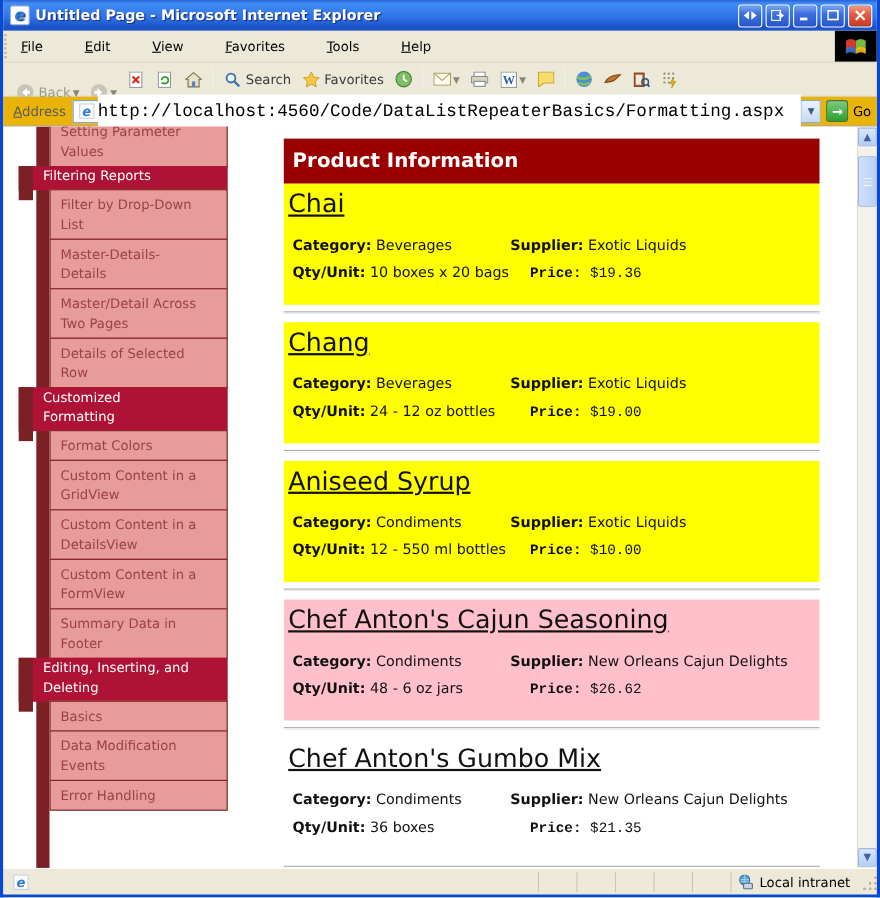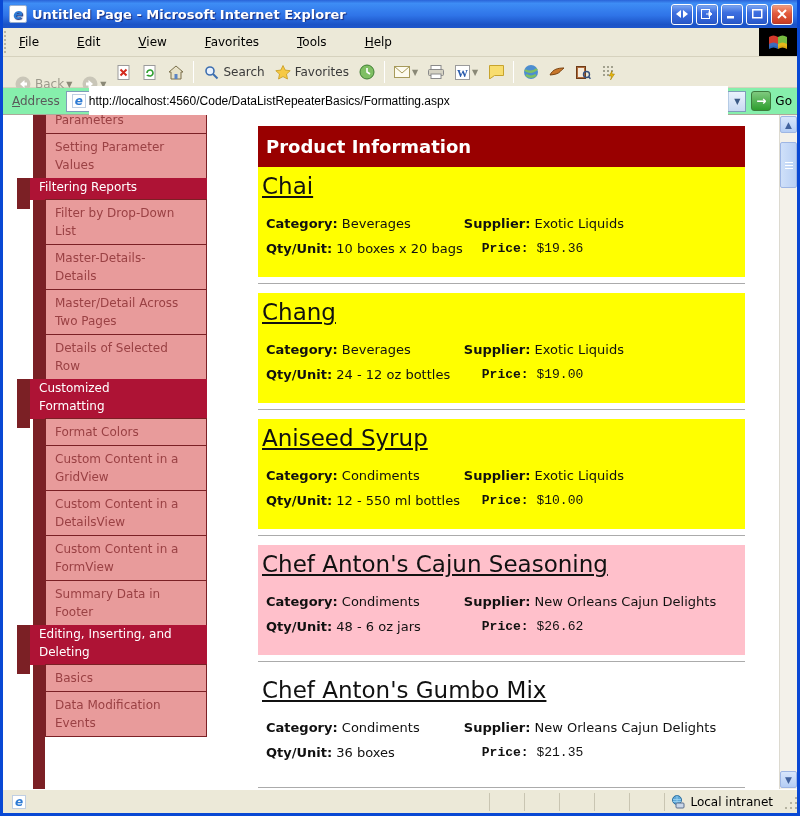--- a/index.html
+++ b/index.html
@@ -36,26 +36,26 @@
   
   .toolbar { height:31px; flex:0 0 31px; display:flex; align-items:center; background:#ECE9D8;
     border-bottom:1px solid #D6D2BE; padding-right:4px; }
   .tool-btn { display:flex; align-items:center; gap:4px; padding:3px 5px; border-radius:3px; color:#3a3a3a; }
   .tool-btn.disabled { color:#9C9A8C;margin-top:24px; }
   .tool-sep { width:1px; height:22px; background:#C9C5B2; border-right:1px solid #fff; margin:0 4px; }
   .dd { font-size:8px; color:#8a8876; margin-left:-2px; }
   .icon16 { width:16px; height:16px; display:inline-flex; align-items:center; justify-content:center; }
 
   
-  .addressbar { height:27px; flex:0 0 27px; display:flex; align-items:center; background:#86efac;
+  .addressbar { height:27px; flex:0 0 27px; display:flex; align-items:center; background:#eab308;
     border-bottom:1px solid #ACA899; padding-right:5px; }
   .addr-label { display:inline-block; color:#5a5a5a; padding:0 6px 0 2px; }
   .addr-label::first-letter { text-decoration:underline; }
   .addr-box { flex:1; height:21px; background:#fff; border:1px solid #7F9DB9; display:flex; align-items:center; padding-left:2px; }
-  .addr-box input { flex:1; border:none; outline:none; font-family:Liberation Sans, sans-serif; font-size:12px; height:31px; }
+  .addr-box input { flex:1; border:none; outline:none; font-family:Liberation Mono, monospace; font-size:16px; height:31px; }
   .addr-drop { width:17px; height:19px; background:linear-gradient(180deg,#EAF3FD,#C7D9F2); border-left:1px solid #B5CBE5;
     display:flex; align-items:center; justify-content:center; color:#3b5a86; font-size:8px; }
   .page-ico { width:14px; height:14px; margin:0 3px; color:#2E7BD4; font-weight:bold; font-style:italic; font-size:12px;
     background:#fff; border:1px solid #c0cfe2; line-height:12px; text-align:center; }
   .go-btn { display:flex; align-items:center; gap:4px; margin-left:5px; }
   .go-ico { width:20px; height:20px; border-radius:3px; border:1px solid #3E7B3E;
     background:linear-gradient(180deg,#7FC97F,#2E9E2E); color:#fff; font-weight:bold; display:flex; align-items:center; justify-content:center; }
 
   
   .main-row { flex:1; display:flex; min-height:0; }
@@ -327,23 +327,20 @@
       <span class="go-ico">→</span>
       <span>Go</span>
     </span>
   </div>
 
   <div class="main-row">
     <div class="content">
       <div class="side-strip"></div>
 
       <div class="nav">
-        <div class="nav-item sub">
-            <span class="lbl">Parameters</span>
-          </div>
           <div class="nav-item sub">
             <span class="lbl">Setting Parameter
 Values</span>
           </div>
           <div class="nav-item header">
             <span class="lbl">Filtering Reports</span>
           </div>
           <div class="nav-item sub">
             <span class="lbl">Filter by Drop-Down
 List</span>
@@ -386,20 +383,23 @@
           <div class="nav-item header">
             <span class="lbl">Editing, Inserting, and
 Deleting</span>
           </div>
           <div class="nav-item sub">
             <span class="lbl">Basics</span>
           </div>
           <div class="nav-item sub">
             <span class="lbl">Data Modification
 Events</span>
+          </div>
+          <div class="nav-item sub">
+            <span class="lbl">Error Handling</span>
           </div>
       </div>
 
       <div class="main-col">
         <div class="prod-header">Product Information</div>
         <div>
             <div class="card" style="background: rgb(255, 255, 0);">
               <div class="p-name">Chai</div>
               <div class="row">
                 <span class="cell1"><b>Category:</b> <span>Beverages</span></span>

